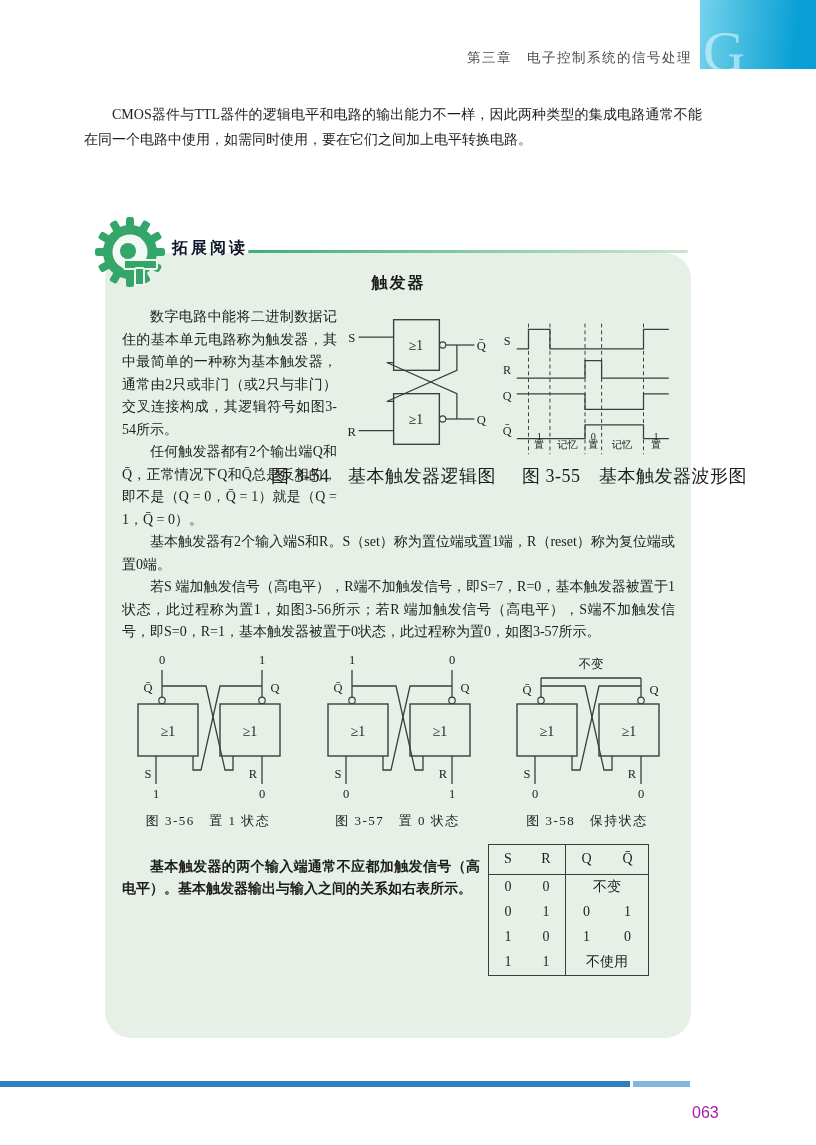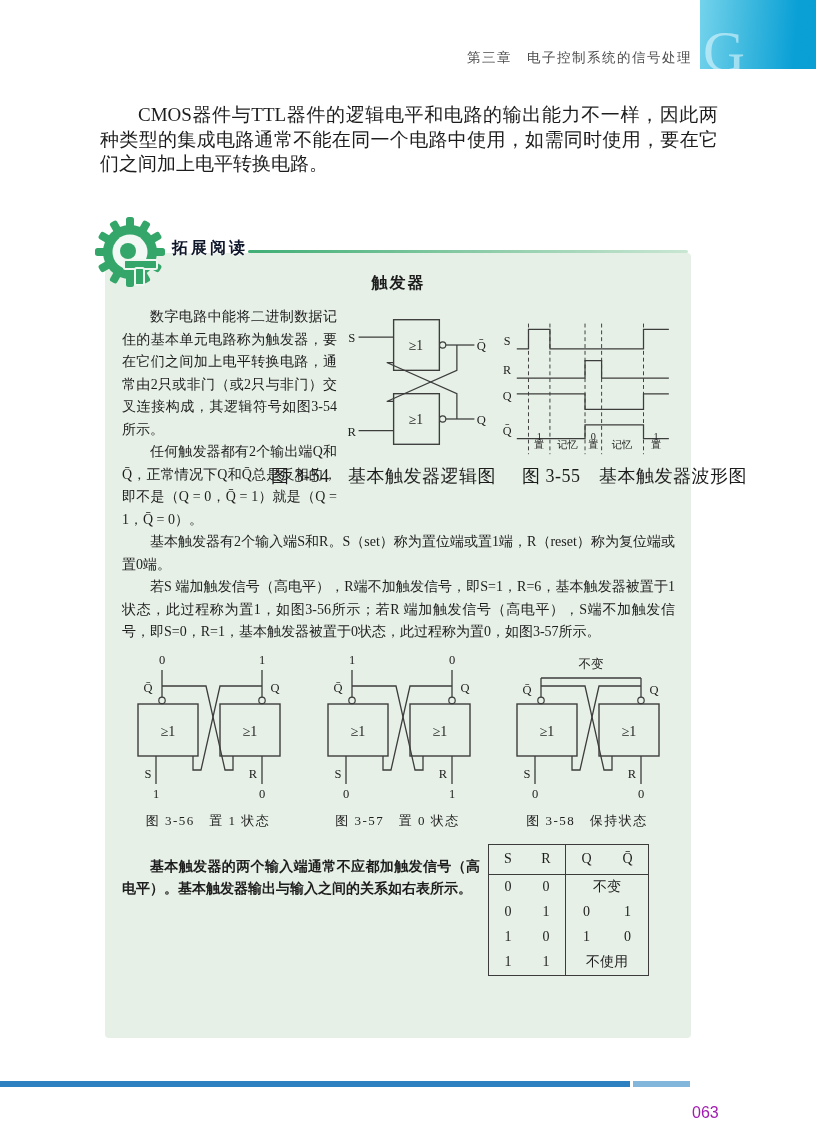--- a/index.html
+++ b/index.html
@@ -8,27 +8,27 @@
 
   
   .chapter-title{position:absolute;top:49px;right:172px;font-size:13.5px;color:#4c4c4c;
                  letter-spacing:1.5px;font-family:"Liberation Sans","DejaVu Sans",sans-serif;}
   .corner-block{position:absolute;top:0;right:0;width:164px;height:69px;overflow:hidden;
                 background:linear-gradient(95deg,#74d3ec 0%,#3cb8de 30%,#0aa0d6 58%,#0899cf 100%);}
   .corner-g{position:absolute;left:3px;bottom:-12px;font-size:58px;line-height:1;
             color:rgba(235,251,255,0.55);font-family:"Liberation Serif",serif;}
 
   
-  .intro{position:absolute;left:100px;top:103px;width:618px;font-size:19px;line-height:24.5px;
+  .intro{position:absolute;left:84px;top:103px;width:618px;font-size:14px;line-height:24.5px;
          text-align:justify;}
   .intro p{margin:0;text-indent:2em;}
 
   
   .reading-box{position:absolute;left:105px;top:253px;width:586px;height:785px;
-               background:#e6f0e7;border-radius:4px;box-sizing:border-box;
+               background:#e6f0e7;border-radius:26px;box-sizing:border-box;
                padding:20px 16px 0 17px;}
   .badge-gear{position:absolute;left:94px;top:216px;width:76px;height:76px;z-index:3;}
   .badge-label{position:absolute;left:172px;top:238px;z-index:3;font-size:16px;font-weight:bold;
                color:#0f172a;letter-spacing:3px;text-shadow:0 0 3px #ffffff,0 0 2px #ffffff;
                font-family:"Liberation Sans","DejaVu Sans",sans-serif;}
   .badge-rule{position:absolute;left:248px;top:250px;width:440px;height:3px;z-index:2;
               background:linear-gradient(90deg,#3fae75,#8fcdaa 55%,#c9e6d3 100%);border-radius:2px;}
 
   .box-title{text-align:center;font-size:16px;font-weight:bold;margin:0 0 12px 0;letter-spacing:2px;}
 
@@ -155,24 +155,24 @@
           <text x="128" y="144" font-size="10.5" text-anchor="middle">记忆</text>
           <text class="vtext" x="163" y="126" font-size="10.5" text-anchor="start">置1</text>
         </svg>
       </div>
       <div class="fig-top-captions">
         <span>图 3-54　基本触发器逻辑图</span>
         <span>图 3-55　基本触发器波形图</span>
       </div>
     </div>
 
-    <p class="rp">数字电路中能将二进制数据记住的基本单元电路称为触发器，要在它们之间加上电平转换电路，通常由2只或非门（或2只与非门）交叉连接构成，其逻辑符号如图3-54所示。</p>
+    <p class="rp">数字电路中能将二进制数据记住的基本单元电路称为触发器，其中最简单的一种称为基本触发器，通常由2只或非门（或2只与非门）交叉连接构成，其逻辑符号如图3-54所示。</p>
     <p class="rp">任何触发器都有2个输出端Q和Q̄，正常情况下Q和Q̄总是反相的，即不是（Q = 0，Q̄ = 1）就是（Q = 1，Q̄ = 0）。</p>
     <p class="rp">基本触发器有2个输入端S和R。S（set）称为置位端或置1端，R（reset）称为复位端或置0端。</p>
-    <p class="rp">若S 端加触发信号（高电平），R端不加触发信号，即S=1，R=6，基本触发器被置于1状态，此过程称为置1，如图3-56所示；若R 端加触发信号（高电平），S端不加触发信号，即S=0，R=1，基本触发器被置于0状态，此过程称为置0，如图3-57所示。</p>
+    <p class="rp">若S 端加触发信号（高电平），R端不加触发信号，即S=7，R=0，基本触发器被置于1状态，此过程称为置1，如图3-56所示；若R 端加触发信号（高电平），S端不加触发信号，即S=0，R=1，基本触发器被置于0状态，此过程称为置0，如图3-57所示。</p>
     <div class="clear"></div>
 
     <div class="figrow">
 
       <div class="figblock">
         <svg viewBox="0 0 172 152" width="172" height="152">
           <rect class="gate" x="16" y="52" width="60" height="52"></rect>
           <text x="46" y="84" font-size="14" text-anchor="middle">≥1</text>
           <rect class="gate" x="98" y="52" width="60" height="52"></rect>
           <text x="128" y="84" font-size="14" text-anchor="middle">≥1</text>

